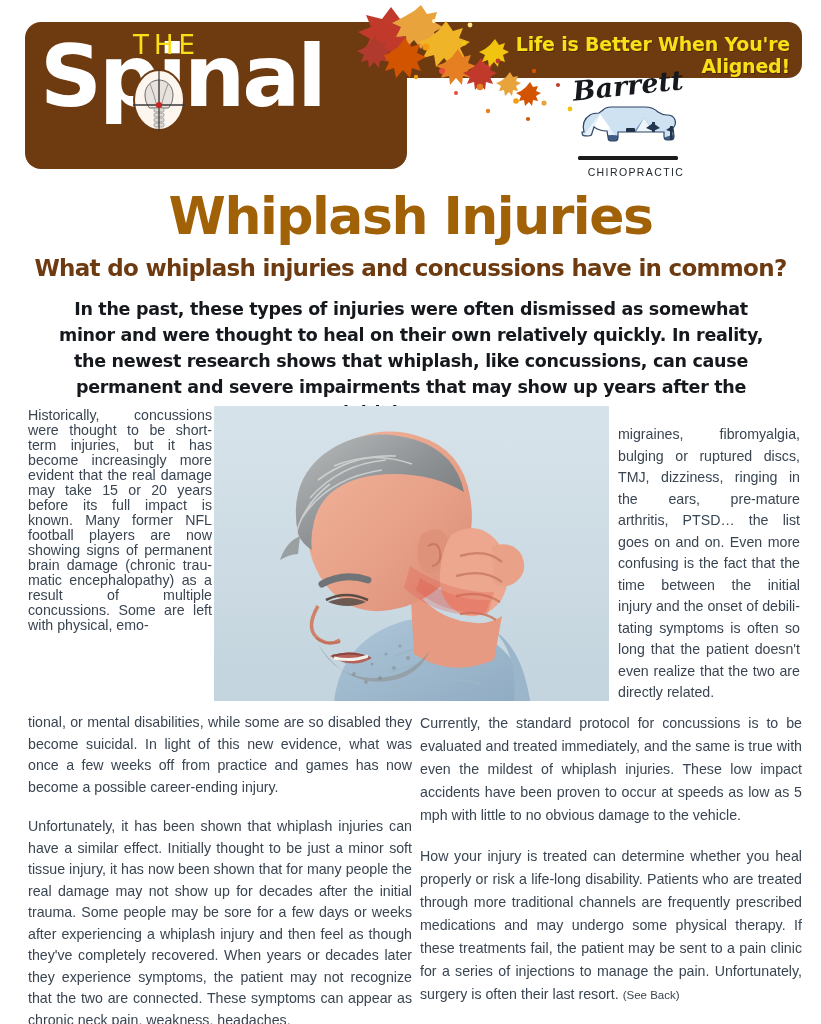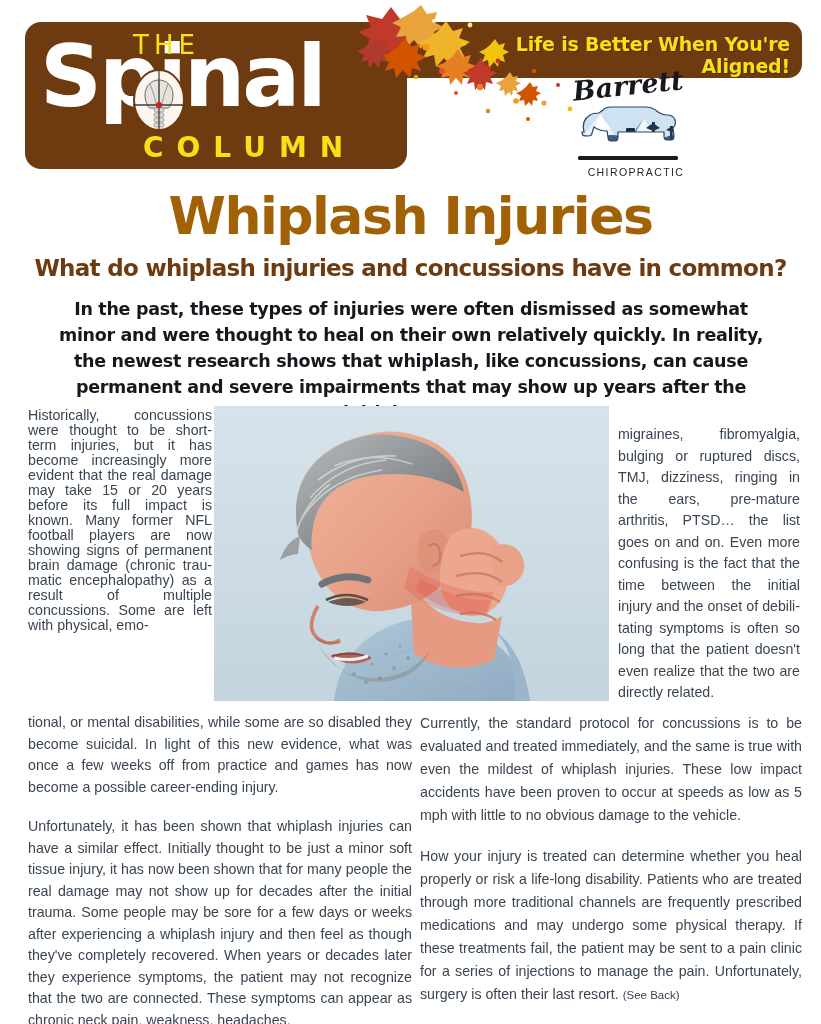--- a/index.html
+++ b/index.html
@@ -213,21 +213,20 @@
 </head>
 <body>
 
 <div class="masthead">
 
   <div class="tagline-box"></div>
   <div class="brand-box"></div>
 
   <div class="the-word">THE</div>
   <div class="spinal-word">Spinal</div>
-  <div class="column-word">COLUMN</div>
 
   <span class="emblem">
     <svg width="56" height="64" viewBox="0 0 56 64">
       <ellipse cx="28" cy="32" rx="25" ry="30" fill="#fdf6ef" stroke="#6e3a10" stroke-width="2"></ellipse>
       <path d="M14 27c0-9 6.5-15 14-15s14 6 14 15c0 6-2 10-4.5 13h-19C16 37 14 33 14 27z" fill="#e7e2dc" stroke="#6a6a6a" stroke-width="1"></path>
       <path d="M28 12v30M19 16c3 8 6 16 7 26M37 16c-3 8-6 16-7 26" stroke="#8d8d8d" stroke-width="0.9" fill="none"></path>
       <rect x="23" y="40" width="10" height="4" rx="1.6" fill="#dcd7d1" stroke="#8a8a8a" stroke-width="0.7"></rect>
       <rect x="23" y="45" width="10" height="4" rx="1.6" fill="#dcd7d1" stroke="#8a8a8a" stroke-width="0.7"></rect>
       <rect x="23" y="50" width="10" height="4" rx="1.6" fill="#dcd7d1" stroke="#8a8a8a" stroke-width="0.7"></rect>
       <rect x="23" y="55" width="10" height="4" rx="1.6" fill="#dcd7d1" stroke="#8a8a8a" stroke-width="0.7"></rect>

